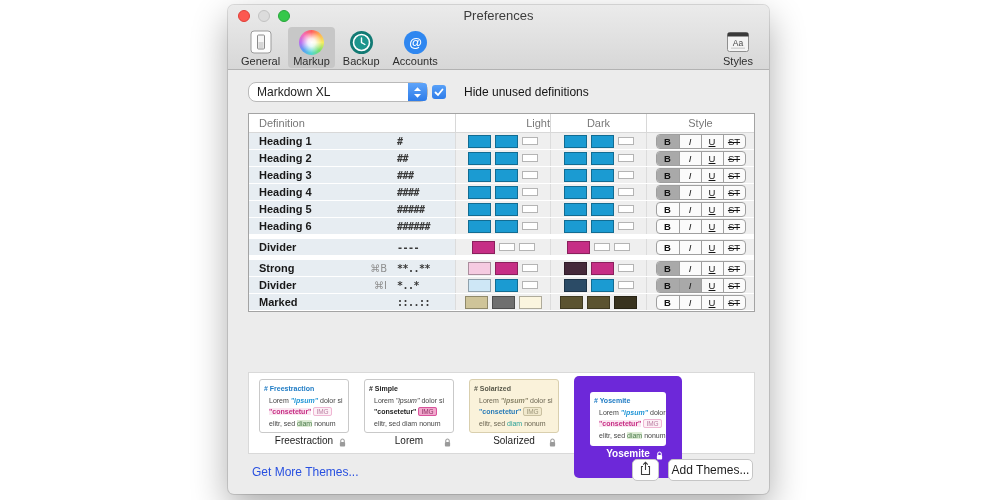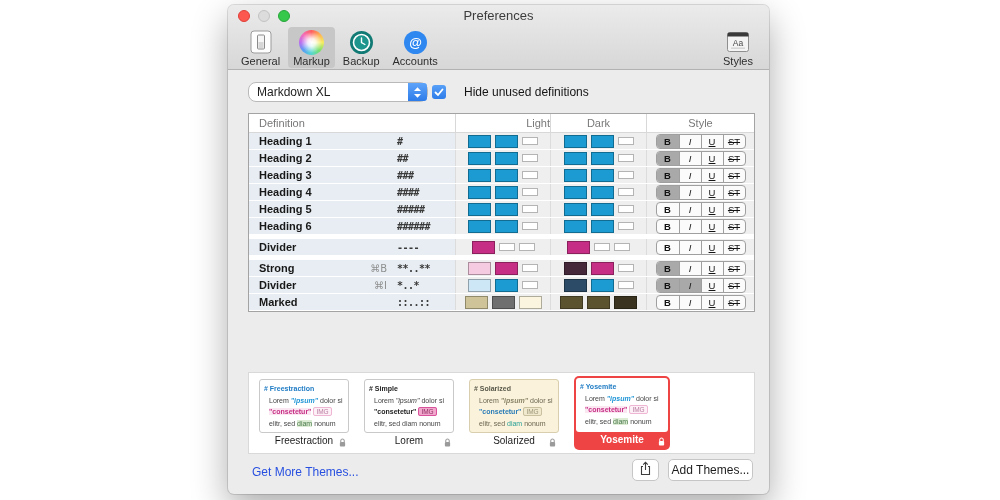--- a/index.html
+++ b/index.html
@@ -72,21 +72,21 @@
 
   
   .strip { position:absolute; left:20px; top:367px; width:507px; height:82px; background:#fff;
            border:1px solid #d9d9d9; display:flex; align-items:flex-start; padding:6px 0 0 10px; }
   .theme-card { width:90px; margin-right:15px; }
   .preview { height:54px; background:#fff; border:1px solid #c9c9c9; border-radius:3px; padding:3px 0 0 4px;
              font-size:7px; line-height:11.5px; white-space:nowrap; overflow:hidden; color:#444; }
   .pl2 { padding-left:5px; }
   .tname { position:relative; height:16px; text-align:center; font-size:10px; line-height:16px; color:#1c1c1c; }
   .lock { position:absolute; right:3px; top:3px; color:#9a9a9a; }
-  .theme-card.selected { background:#ef4444; border-radius:5px; padding:2px; width:96px; margin-top:-3px; margin-right:12px; }
+  .theme-card.selected { background:#6d28d9; border-radius:5px; padding:16px; width:108px; margin-top:-3px; margin-right:12px; }
   .theme-card.selected .preview { border:none; border-radius:3px; }
   .theme-card.selected .tname { color:#fff; font-weight:bold; }
   .theme-card.selected .lock { color:#fff; }
 
   .v-colorful .hd { color:#1E7BC4; font-weight:bold; }
   .v-colorful .em { color:#2196d6; font-style:italic; font-weight:bold; }
   .v-colorful .strongt { color:#c62e85; font-weight:bold; background:#fbe7f1; }
   .v-colorful .imgb { color:#b97ba0; border:1px solid #efb6d3; background:#fdf0f6; border-radius:2px; padding:0 2px; font-size:6.5px; }
   .v-colorful .markt { background:#ddecd5; color:#4a7a4a; }
 

